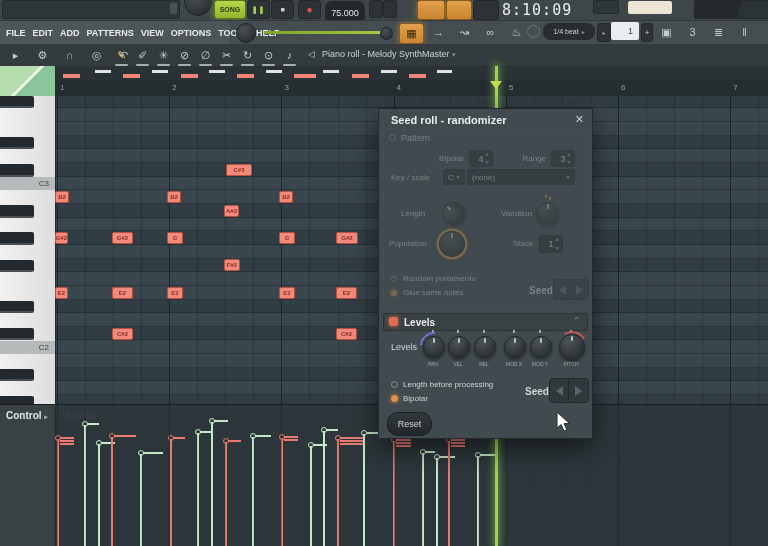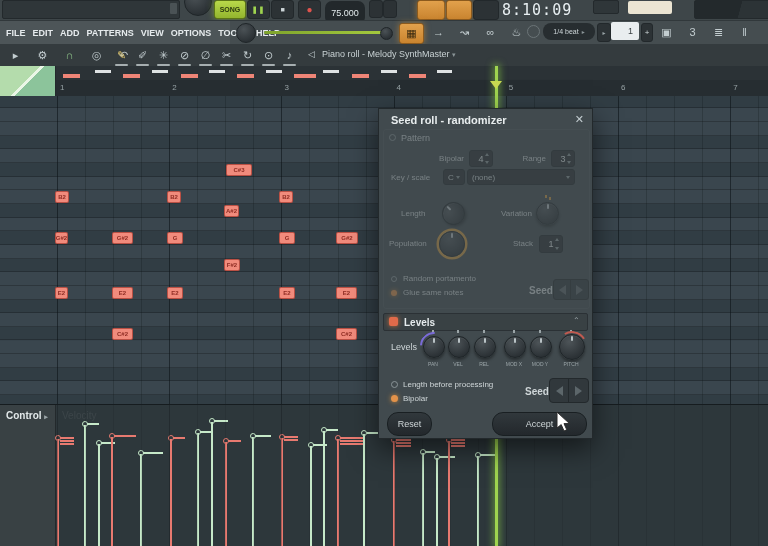--- a/index.html
+++ b/index.html
@@ -327,20 +327,34 @@
       <div class="note" style="left: 336px; top: 136.1px; width: 22px; z-index: 2;">G#2</div>
       <div class="note" style="left: 224px; top: 163.4px; width: 16px; z-index: 2;">F#2</div>
       <div class="note" style="left: 55px; top: 190.7px; width: 13px; z-index: 2;">E2</div>
       <div class="note" style="left: 112px; top: 190.7px; width: 21px; z-index: 2;">E2</div>
       <div class="note" style="left: 167px; top: 190.7px; width: 16px; z-index: 2;">E2</div>
       <div class="note" style="left: 279px; top: 190.7px; width: 16px; z-index: 2;">E2</div>
       <div class="note" style="left: 336px; top: 190.7px; width: 21px; z-index: 2;">E2</div>
       <div class="note" style="left: 112px; top: 231.65px; width: 21px; z-index: 2;">C#2</div>
       <div class="note" style="left: 336px; top: 231.65px; width: 21px; z-index: 2;">C#2</div>
     </div>
+  <div id="keys" class="abs">
+      <div class="blackkey" style="top: -0.2px; height: 10.65px;"></div>
+      <div class="blackkey" style="top: 40.75px; height: 10.65px;"></div>
+      <div class="blackkey" style="top: 68.05px; height: 10.65px;"></div>
+      <div class="blackkey" style="top: 109px; height: 10.65px;"></div>
+      <div class="blackkey" style="top: 136.3px; height: 10.65px;"></div>
+      <div class="blackkey" style="top: 163.6px; height: 10.65px;"></div>
+      <div class="blackkey" style="top: 204.55px; height: 10.65px;"></div>
+      <div class="blackkey" style="top: 231.85px; height: 10.65px;"></div>
+      <div class="blackkey" style="top: 272.8px; height: 10.65px;"></div>
+      <div class="blackkey" style="top: 300.1px; height: 10.65px;"></div>
+      <div class="ckey" style="top: 80.7px; height: 13.65px;">C3</div>
+      <div class="ckey" style="top: 244.5px; height: 13.65px;">C2</div>
+    </div>
 
   <div id="playhead-line" class="abs" style="left: 495px;"></div>
   <div id="playhead-tri" class="abs" style="left: 490px;"></div>
 
   <div id="control-lane" class="abs">
     <div id="control-left"></div>
     <div id="control-label">
       <span>Control</span>
       <span style="color:#9aa4a7;font-size:7px">▸</span>
     </div>
@@ -545,19 +559,18 @@
     <div class="chk-label" style="left:24px;top:285px">Bipolar</div>
     <div class="lbl" style="left:146px;top:277px;font-size:10px;font-weight:bold">Seed</div>
     <div class="seed-arr" style="left:170px;top:269px;width:19px;height:23px;border-radius:4px 0 0 4px">
         <span class="tri-l"></span>
       </div>
     <div class="seed-arr" style="left:189px;top:269px;width:19px;height:23px;border-radius:0 4px 4px 0">
         <span class="tri-r"></span>
       </div>
 
     <div class="dlg-btn" style="left:8px;top:303px;width:43px;height:22px">Reset</div>
-    <div class="dlg-btn" style="left:113px;top:303px;width:93px;height:22px">Accept</div>
   </div>
 
   <svg id="cursor" width="18" height="22" viewBox="0 0 18 22">
     <path d="M1,1 L1,17 L5.2,13.6 L8,20 L10.8,18.8 L8,12.6 L13.5,12.6 Z" fill="#ffffff" stroke="#2a2a2a" stroke-width="1"></path>
   </svg>
 </div>
 
 </body></html>

